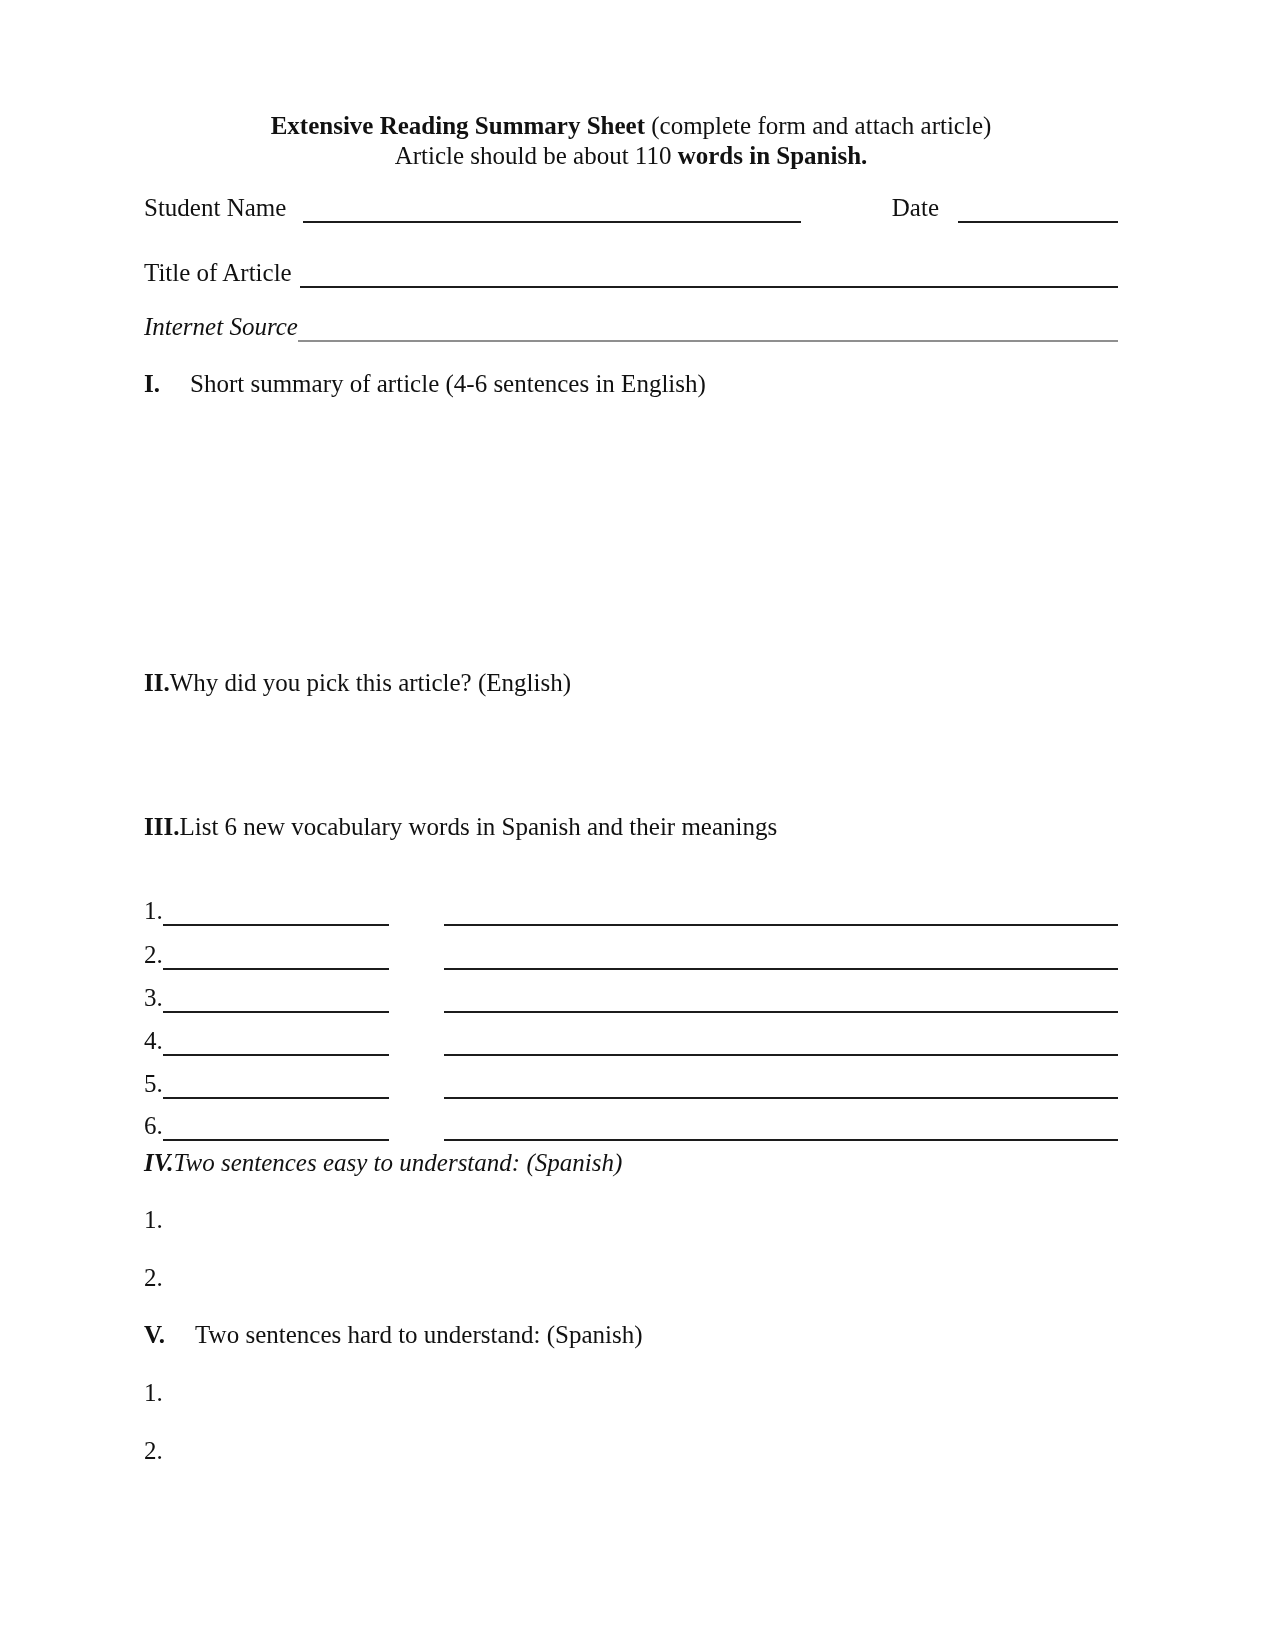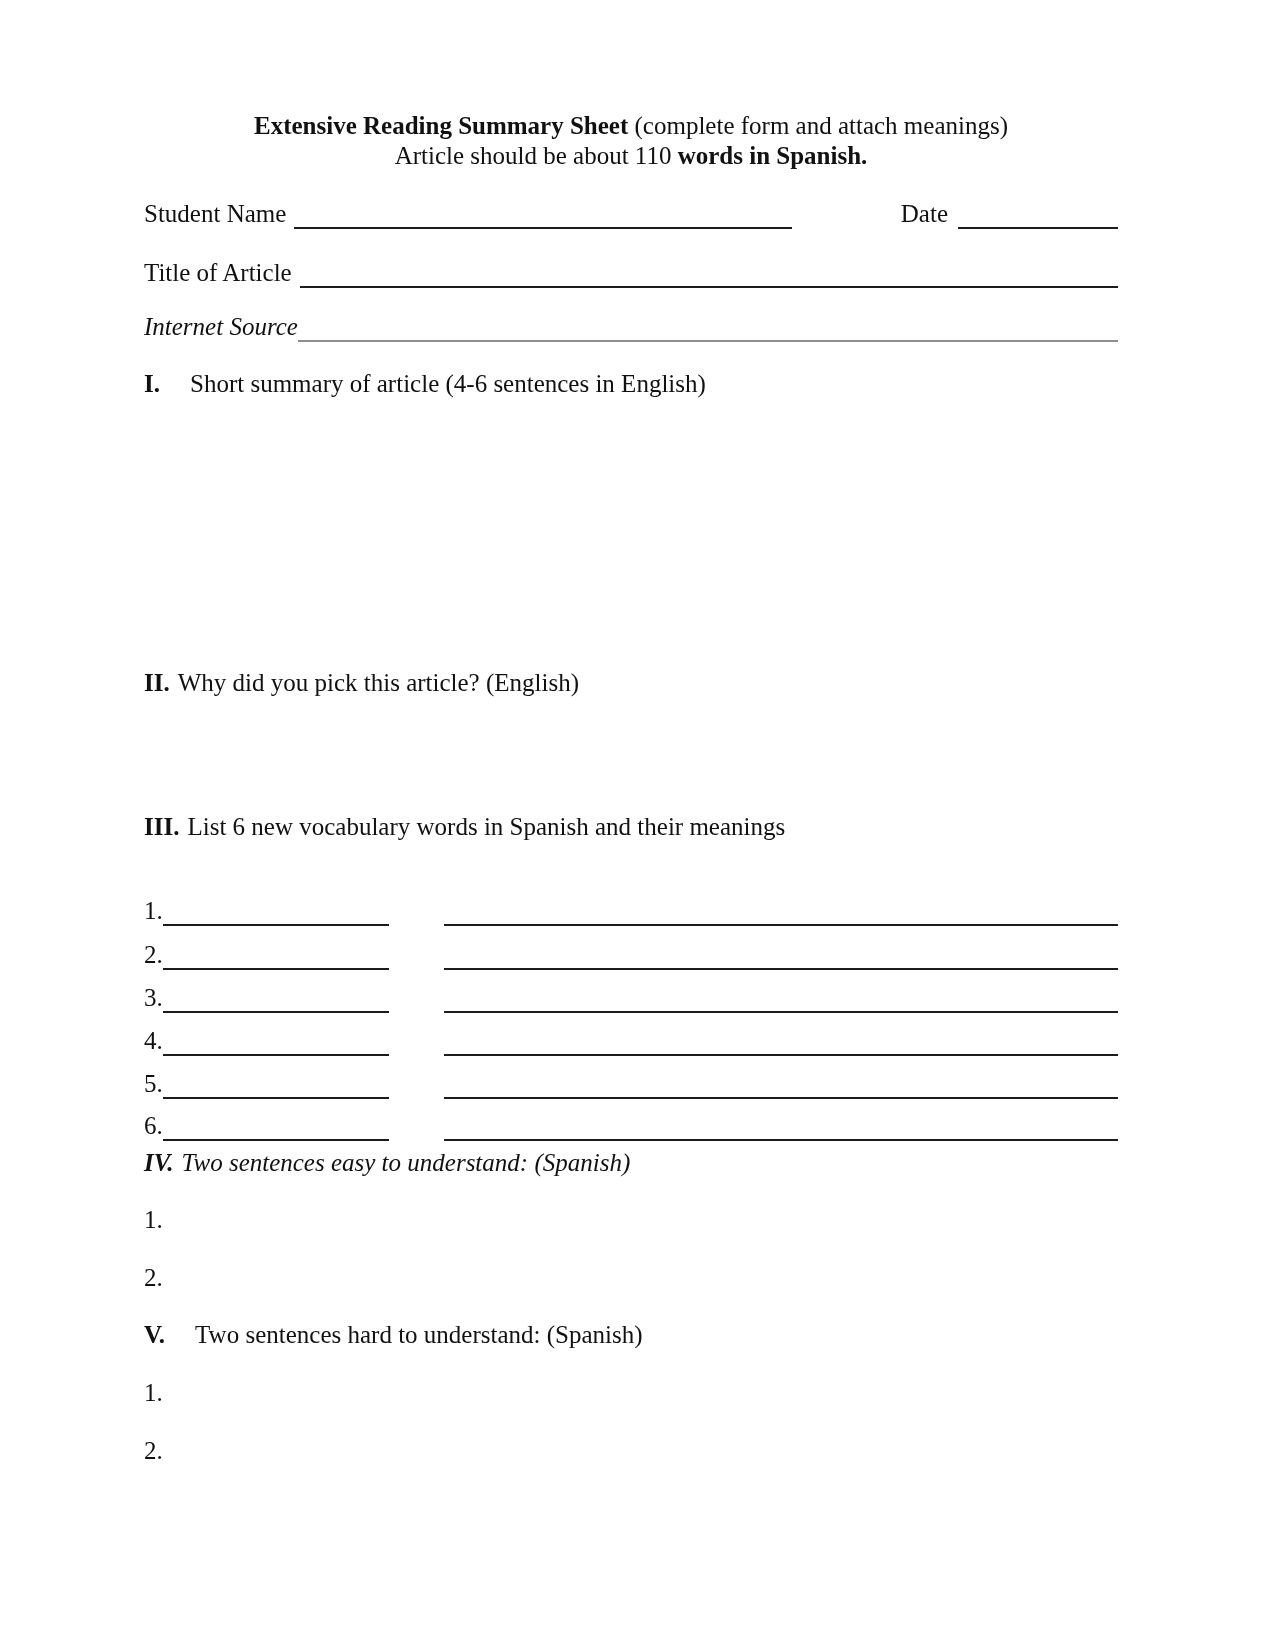--- a/index.html
+++ b/index.html
@@ -36,46 +36,46 @@
   }
   .b { font-weight: bold; }
   .blank {
     display: inline-block;
     border-bottom: 2px solid #1c1c1c;
     height: 24px;
     align-self: flex-end;
   }
   .blank.gray { border-bottom-color: #8f8f8f; }
   .numeral { font-weight: bold; }
-  .sec-text { margin-left: 8px; }
+  .sec-text { }
   .sec-text.wide { margin-left: 30px; }
   .spacer { flex: 1 1 auto; }
   .fixed-gap { display: inline-block; width: 55px; }
   .grow { flex: 1 1 auto; }
   
   .blank-student { width: 498px; margin-left: 8px; }
   .blank-date { width: 160px; margin-left: 10px; }
   .blank-fill { flex: 1 1 auto; margin-left: 8px; }
   .blank-fill.tight { margin-left: 0; }
   .vocab-num { display: inline-block; }
   .blank-vocab-short { width: 226px; }
 </style>
 </head>
 <body>
 
 <div class="page">
 
   <div class="row centered" style="top: 111px;">
-    <span class="b">Extensive Reading Summary Sheet</span><span> (complete form and attach meanings)</span>
+    <span class="b">Extensive Reading Summary Sheet</span><span> (complete form and attach article)</span>
   </div>
   <div class="row centered" style="top: 141px;">
     <span>Article should be about 110 </span><span class="b">words in Spanish.</span>
   </div>
 
-  <div class="row" style="top: 199px;">
+  <div class="row" style="top: 193px; gap: 9px;">
     <span>Student Name</span>
     <span class="blank blank-student"></span>
     <span class="spacer"></span>
     <span>Date</span>
     <span class="blank blank-date"></span>
   </div>
 
   <div class="row" style="top: 258px;">
     <span>Title of Article</span>
     <span class="blank blank-fill"></span>

